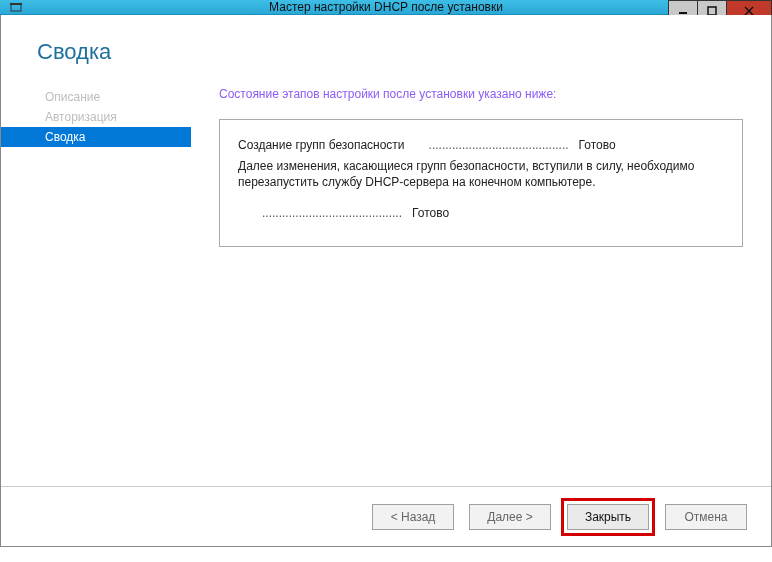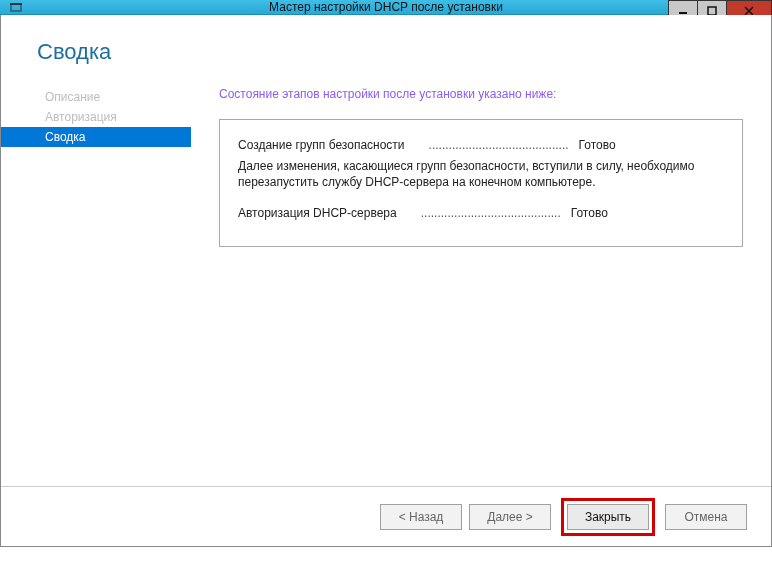--- a/index.html
+++ b/index.html
@@ -135,21 +135,21 @@
     border: 1px solid #a0a0a0;
     background: #f2f2f2;
     color: #666;
     font-size: 12px;
     display: inline-flex;
     align-items: center;
     justify-content: center;
     cursor: default;
   }
   .btn.enabled { color: #111; background: #eaeaea; }
-  .btn-group { display: flex; gap: 8px; }
+  .btn-group { display: flex; gap: 16px; }
   .btn-group .btn + .btn { margin-left: -1px; }
   .highlight-frame {
     border: 3px solid #d20000;
     padding: 3px;
     display: inline-flex;
   }
 </style>
 </head>
 <body>
 
@@ -195,21 +195,20 @@
       <div class="intro">Состояние этапов настройки после установки указано ниже:</div>
 
       <div class="result-box">
         <div class="status-line">
           <span class="status-label">Создание групп безопасности</span>
           <span class="dots">..........................................</span>
           <span class="status-value">Готово</span>
         </div>
         <div class="note">Далее изменения, касающиеся групп безопасности, вступили в силу, необходимо перезапустить службу DHCP-сервера на конечном компьютере.</div>
         <div class="status-line">
-          <span class="status-label">Авторизация DHCP-сервера</span>
           <span class="dots">..........................................</span>
           <span class="status-value">Готово</span>
         </div>
       </div>
     </div>
   </div>
 
   <div class="button-bar">
     <div class="btn-group">
       <div class="btn">&lt; Назад</div>

